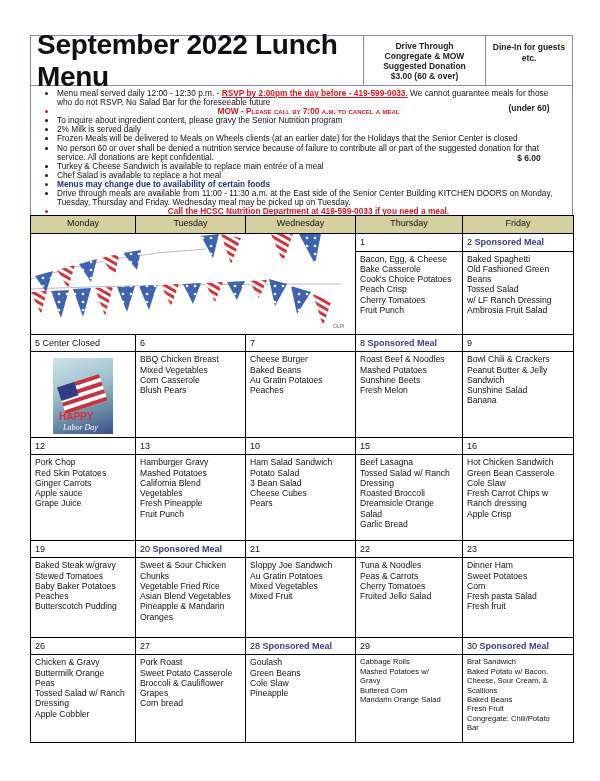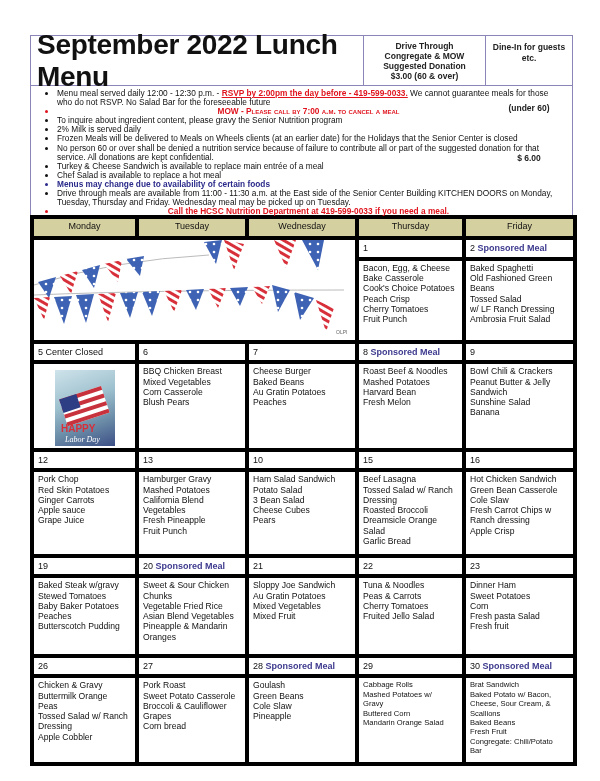--- a/index.html
+++ b/index.html
@@ -10,21 +10,21 @@
   .price1{width:122px;border-right:1px solid #8a86b8;box-sizing:border-box;font-size:8.5px;font-weight:bold;text-align:center;display:flex;flex-direction:column;justify-content:center;line-height:10px;color:#222;}
   .price2{flex:1;font-size:8.5px;font-weight:bold;text-align:center;display:flex;flex-direction:column;justify-content:flex-start;padding-top:6px;line-height:11px;color:#222;gap:39px;}
   .notes{border:1px solid #8a86b8;border-bottom:none;height:130px;box-sizing:border-box;padding:3px 12px 0 4px;font-size:8.3px;line-height:9.1px;}
   .notes ul{margin:0;padding:0 0 0 22px;}
   .notes li{margin:0;padding:0;}
   .red{color:#e0141e;font-weight:bold;text-align:center;}
   .redu{color:#e0141e;font-weight:bold;text-decoration:underline;}
   .blue{color:#2a2a8a;font-weight:bold;}
   .sc{font-variant:small-caps;}
   table{border-collapse:collapse;width:543px;table-layout:fixed;}
-  td,th{border:4px solid #000000;vertical-align:top;font-size:8.6px;line-height:10.3px;padding:2px 4px;overflow:hidden;}
+  td,th{border:1px solid #000000;vertical-align:top;font-size:8.6px;line-height:10.3px;padding:2px 4px;overflow:hidden;}
   th{background:#d5d0a0;font-weight:normal;height:13px;text-align:center;font-size:9px;padding:2px 2px;}
   td.date{height:14px;font-size:9px;vertical-align:middle;padding:1px 4px;}
   .spons{color:#3d3a8e;font-weight:bold;}
   .meal div{white-space:nowrap;}
   .banner{position:relative;}
   .laborimg{width:60px;height:76px;margin:4px auto 0;background:linear-gradient(160deg,#cfe3ea 0%,#9ec1cf 40%,#6b8ca7 70%,#3c4f86 100%);position:relative;}
 </style>
 </head>
 <body>
 
@@ -175,21 +175,21 @@
           </td>
         <td class="meal">
             <div>Cheese Burger</div>
             <div>Baked Beans</div>
             <div>Au Gratin Potatoes</div>
             <div>Peaches</div>
           </td>
         <td class="meal">
             <div>Roast Beef &amp; Noodles</div>
             <div>Mashed Potatoes</div>
-            <div>Harvard Bean</div>
+            <div>Sunshine Beets</div>
             <div>Fresh Melon</div>
           </td>
         <td class="meal">
             <div>Bowl Chili &amp; Crackers</div>
             <div>Peanut Butter &amp; Jelly</div>
             <div>Sandwich</div>
             <div>Sunshine Salad</div>
             <div>Banana</div>
           </td>
       </tr>

